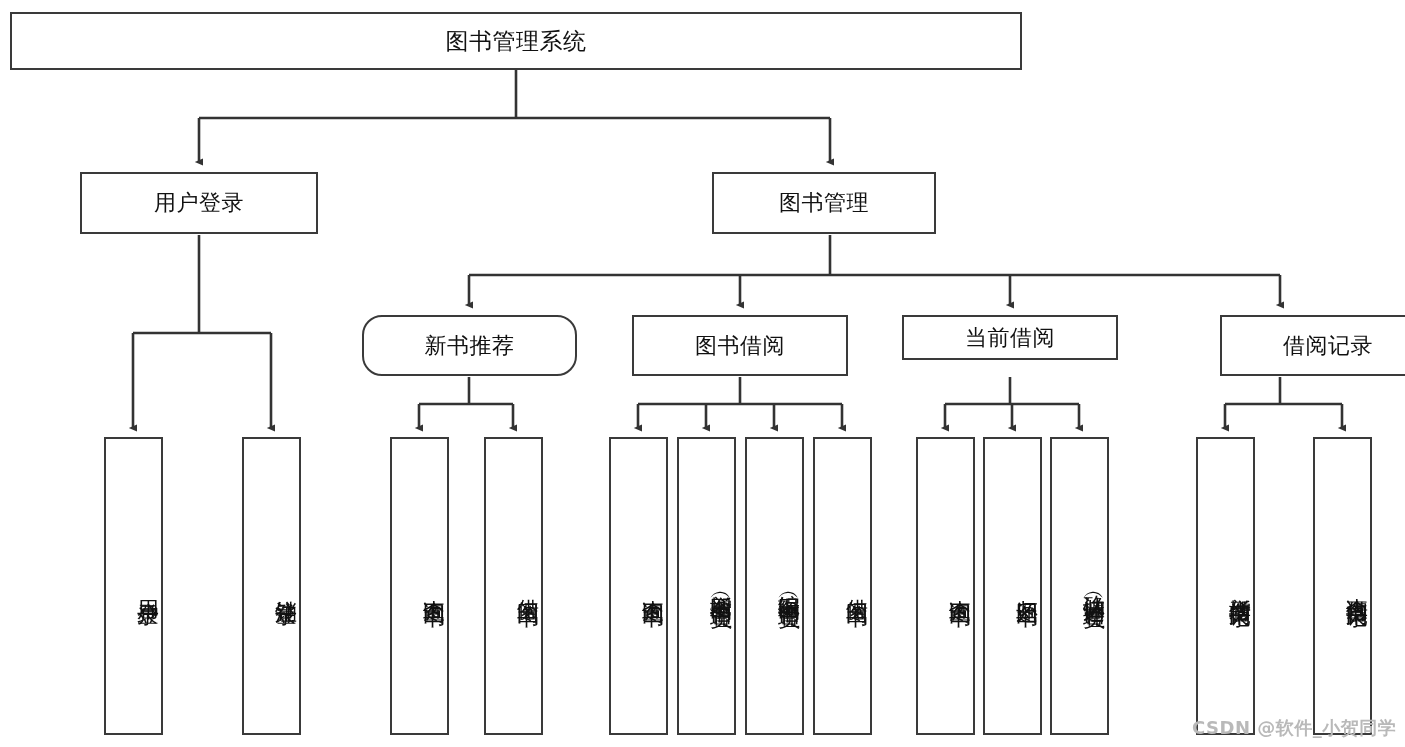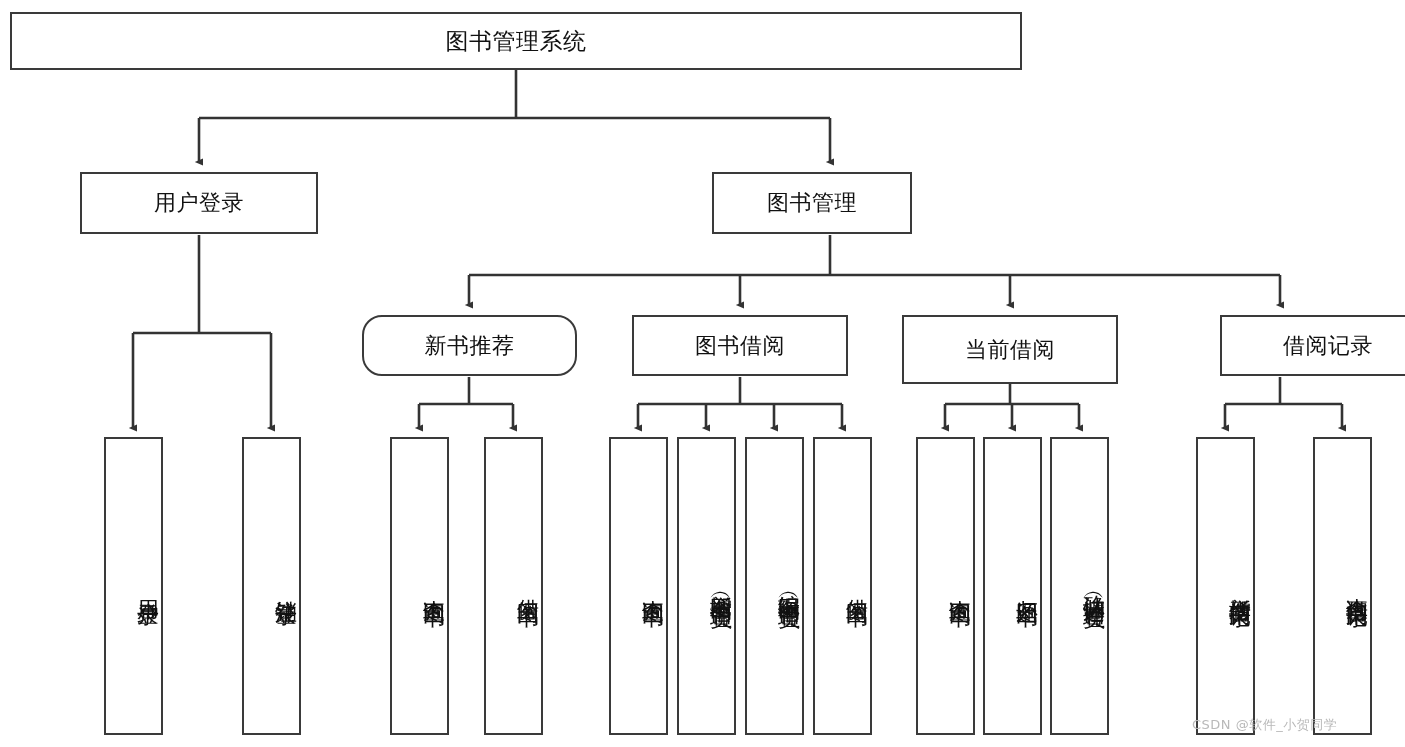--- a/index.html
+++ b/index.html
@@ -54,25 +54,26 @@
     align-items: flex-start;
     justify-content: center;
   }
   .node-v .vlabel {
     writing-mode: vertical-rl;
     text-orientation: upright;
     display: block;
   }
   .watermark {
     position: absolute;
-    font-size: 13px;
+    font-size: 18px;
     color: #b9b9b9;
     letter-spacing: 0.5px;
     white-space: nowrap;
     font-family: "DejaVu Sans", "Liberation Sans", sans-serif;
+    font-weight: bold;
   }
 </style>
 </head>
 <body>
 
 <div id="diagram-root">
 
   <svg id="edge-layer" viewBox="0 0 1405 747" xmlns="http://www.w3.org/2000/svg">
     <defs>
       <marker id="arrowhead" markerWidth="9" markerHeight="9" refX="4.2" refY="4.4" orient="auto" markerUnits="userSpaceOnUse">
@@ -123,31 +124,31 @@
     </g>
   </svg>
 
   <div class="node node-h node-root" style="left:10px; top:12px; width:1012px; height:58px;">
     <span>图书管理系统</span>
   </div>
 
   <div class="node node-h" style="left:80px; top:172px; width:238px; height:62px;">
     <span>用户登录</span>
   </div>
-  <div class="node node-h" style="left:712px; top:172px; width:200px; height:62px;">
+  <div class="node node-h" style="left:712px; top:172px; width:224px; height:62px;">
     <span>图书管理</span>
   </div>
 
   <div class="node node-h" style="left:362px; top:315px; width:215px; height:61px;border-radius:20px;">
     <span>新书推荐</span>
   </div>
   <div class="node node-h" style="left:632px; top:315px; width:216px; height:61px;align-items:center;">
     <span>图书借阅</span>
   </div>
-  <div class="node node-h" style="left:902px; top:315px; width:216px; height:69px;">
+  <div class="node node-h" style="left:902px; top:315px; width:216px; height:45px;">
     <span>当前借阅</span>
   </div>
   <div class="node node-h" style="left:1172px; top:315px; width:216px; height:61px;margin-left:48px;">
     <span>借阅记录</span>
   </div>
 
   <div class="node node-v" style="left:104px; top:437px; width:59px; height:298px;">
     <span class="vlabel">用户登录</span>
   </div>
   <div class="node node-v" style="left:242px; top:437px; width:59px; height:298px;">

